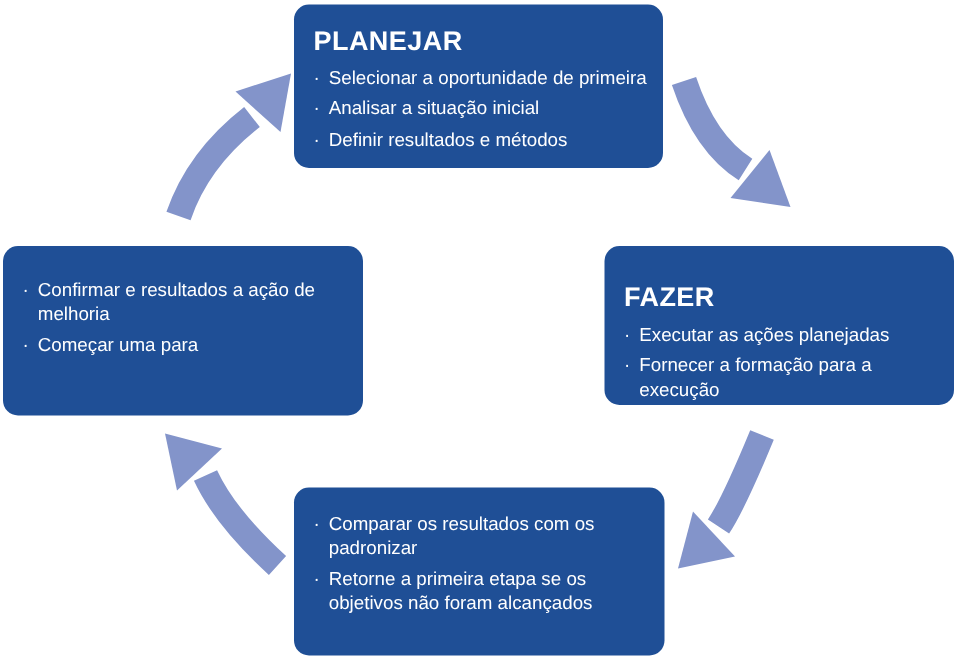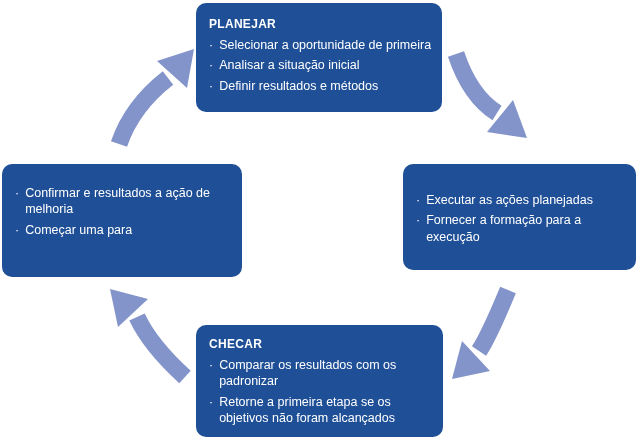--- a/index.html
+++ b/index.html
@@ -15,21 +15,21 @@
     position:absolute;box-sizing:border-box;
     background:var(--box,#1F4F96);
     border-radius:10px;
     color:var(--text,#ffffff);
     padding:14px 8px 10px 13px;
   }
   .box-planejar{left:196px;top:3px;width:246px;height:109px;}
   .box-fazer{left:403px;top:164px;width:233px;height:106px;padding-top:24px;}
   .box-agir{left:2px;top:164px;width:240px;height:113px;padding-top:17px;}
   .box-checar{left:196px;top:325px;width:247px;height:112px;padding-top:12px;}
-  .box-title{font-weight:bold;font-size:12px;letter-spacing:.3px;margin-bottom:6px;}
+  .box-title{font-weight:bold;font-size:18px;letter-spacing:.3px;margin-bottom:6px;}
   .bullet-line{display:flex;gap:6px;font-size:12.5px;line-height:1.3;margin-top:4px;}
   .bullet-dot{flex:0 0 auto;}
   .bullet-text{flex:1 1 auto;}
 </style>
 </head>
 <body>
 
 <div class="canvas">
 
   <svg class="arrows-layer" viewBox="0 0 640 445" xmlns="http://www.w3.org/2000/svg" aria-hidden="true">
@@ -61,32 +61,32 @@
       <span class="bullet-dot">·</span>
       <span class="bullet-text">Analisar a situação inicial</span>
     </div>
     <div class="bullet-line">
       <span class="bullet-dot">·</span>
       <span class="bullet-text">Definir resultados e métodos</span>
     </div>
   </div>
 
   <div class="box box-fazer">
+    <div class="box-title">FAZER</div>
     <div class="bullet-line">
       <span class="bullet-dot">·</span>
       <span class="bullet-text">Executar as ações planejadas</span>
     </div>
     <div class="bullet-line">
       <span class="bullet-dot">·</span>
       <span class="bullet-text">Fornecer a formação para a execução</span>
     </div>
   </div>
 
   <div class="box box-checar">
-    <div class="box-title">CHECAR</div>
     <div class="bullet-line">
       <span class="bullet-dot">·</span>
       <span class="bullet-text">Comparar os resultados com os padronizar</span>
     </div>
     <div class="bullet-line">
       <span class="bullet-dot">·</span>
       <span class="bullet-text">Retorne a primeira etapa se os objetivos não foram alcançados</span>
     </div>
   </div>
 

